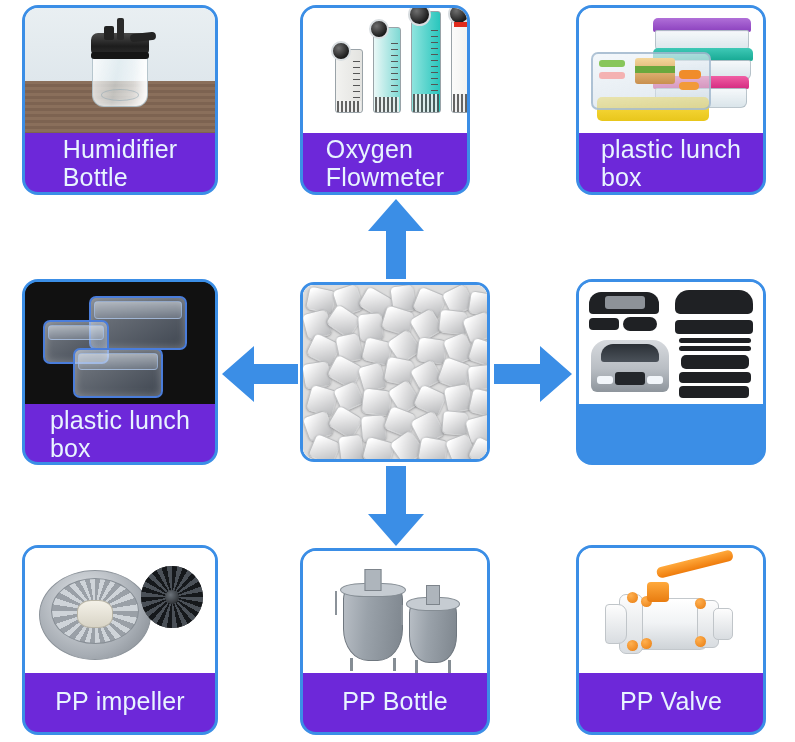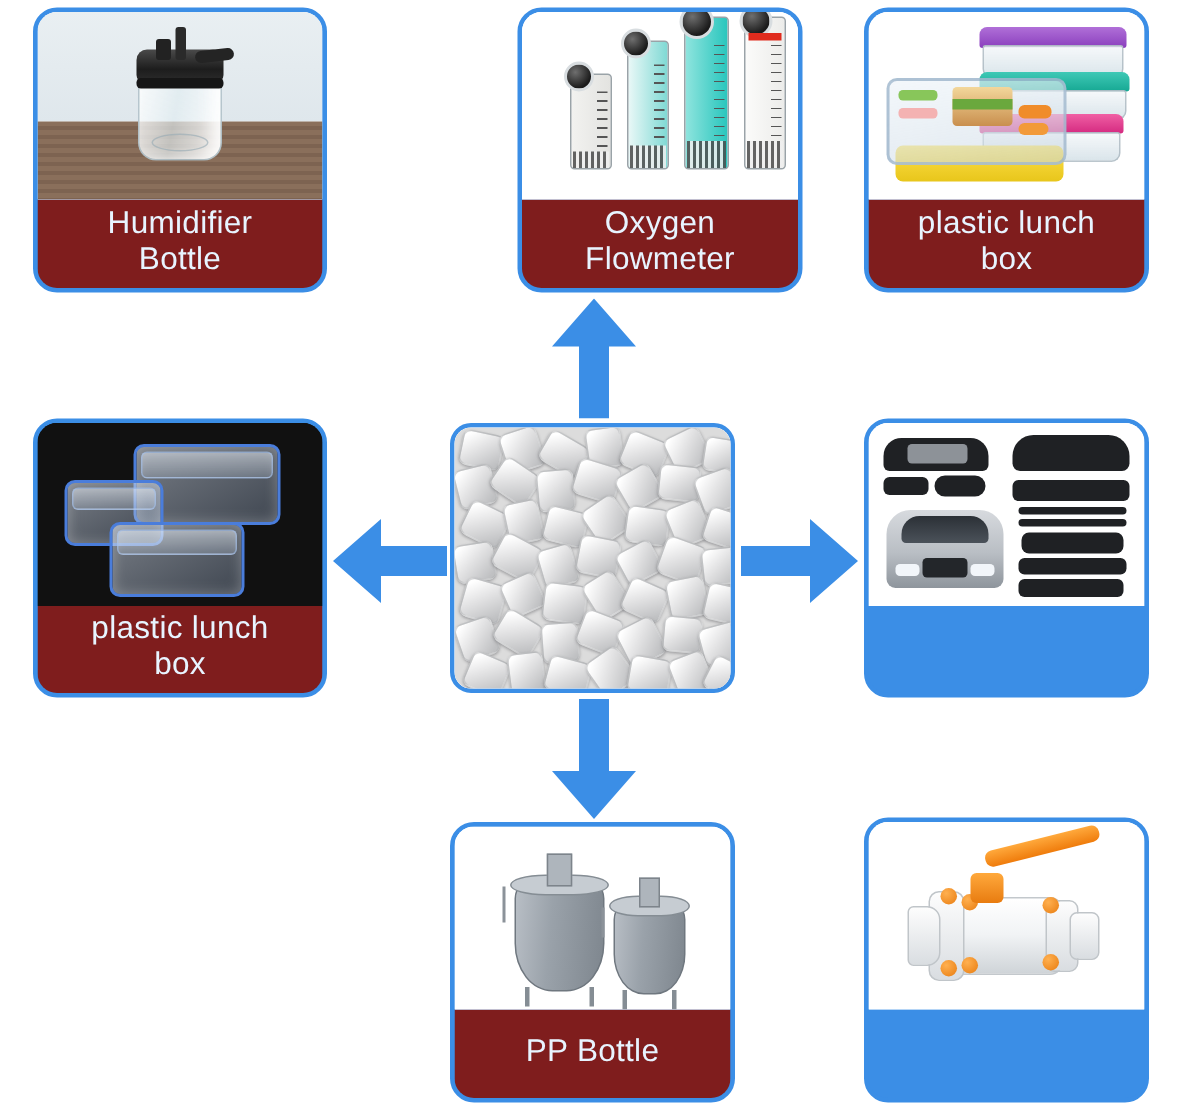--- a/index.html
+++ b/index.html
@@ -36,24 +36,23 @@
   }
   .card .thumb {
     position: relative;
     width: 100%;
     overflow: hidden;
     background: #ffffff;
     flex: 0 0 auto;
   }
   .card .caption {
     flex: 1 1 auto;
-    background: #7f1d1d;
+    background: #6d28d9;
     color: #e8f4ff;
-    text-align: center;
-    font-size: 21px;
+    font-size: 25px;
     line-height: 1.12;
     letter-spacing: 0.2px;
     display: flex;
     align-items: center;
     justify-content: center;
     padding: 2px 4px 6px 4px;
     box-sizing: border-box;
     white-space: pre-line;
   }
   .card.center {
@@ -181,21 +180,21 @@
         <div class="hb-cap"></div>
         <div class="hb-nozzleA"></div>
         <div class="hb-nozzleB"></div>
         <div class="hb-spout"></div>
       </div>
     </div>
     <div class="caption">Humidifier
 Bottle</div>
   </div>
 
-  <div class="card" style="left:300px; top:5px; width:190px; height:190px;margin-left:45px;">
+  <div class="card" style="left:300px; top:5px; width:170px; height:190px;">
     <div class="thumb" style="height:125px;">
       <div class="scene" style="background:#ffffff;">
         <div class="fm" style="left:32px; width:26px; height:62px; background:linear-gradient(90deg,#f2f2f0,#e3e3e0);">
           <div class="knob" style="left:-5px;"></div>
           <div class="ticks"></div>
             <div class="base"></div>
         </div>
         <div class="fm" style="left:70px; width:26px; height:84px; background:linear-gradient(90deg,#e9f8f7,#7fd9d4);">
           <div class="knob" style="left:-5px;"></div>
           <div class="ticks"></div>
@@ -349,20 +348,38 @@
         <div style="position:absolute; left:18px; top:94px; width:16px; height:8px;
                     background:#f2f6fa; border-radius:3px;"></div>
         <div style="position:absolute; left:68px; top:94px; width:16px; height:8px;
                     background:#f2f6fa; border-radius:3px;"></div>
         <div style="position:absolute; left:36px; top:90px; width:30px; height:13px;
                     background:#23262a; border-radius:3px;"></div>
       </div>
     </div>
   </div>
 
+  <div class="card" style="left:22px; top:545px; width:196px; height:190px;">
+    <div class="thumb" style="height:125px;">
+      <div class="scene" style="background:#ffffff;">
+        <div class="imp-ring" style="left:14px; top:22px; width:110px; height:88px;"></div>
+        <div style="position:absolute; left:26px; top:30px; width:86px; height:64px; border-radius:50%;
+                    background: repeating-conic-gradient(from 0deg at 50% 50%, #9aa0a7 0deg 9deg, #cfd4d9 9deg 18deg);
+                    border:1px solid #878e95;"></div>
+        <div style="position:absolute; left:52px; top:52px; width:34px; height:26px; border-radius:40%;
+                    background: linear-gradient(180deg,#f4f1e8,#d8d4c6); border:1px solid #b9b5a6;"></div>
+        <div class="imp-fan" style="left:116px; top:18px; width:62px; height:62px;"></div>
+        <div style="position:absolute; left:116px; top:18px; width:62px; height:62px; border-radius:50%;
+                    background: repeating-conic-gradient(from 0deg at 50% 50%, #15181b 0deg 10deg, #4a5057 10deg 20deg);"></div>
+        <div style="position:absolute; left:140px; top:42px; width:14px; height:14px; border-radius:50%;
+                    background: radial-gradient(circle at 40% 35%, #6c737a, #1a1d20);"></div>
+      </div>
+    </div>
+    <div class="caption">PP impeller</div>
+  </div>
 
   <div class="card" style="left:300px; top:548px; width:190px; height:187px;">
     <div class="thumb" style="height:122px;">
       <div class="scene" style="background:#ffffff;">
         <div class="rx" style="left:40px; top:34px; width:58px; height:74px;">
           <div class="cap"></div>
             <div class="neck"></div>
           <div class="leg" style="left:6px;"></div>
             <div class="leg" style="right:6px;"></div>
         </div>
@@ -392,20 +409,21 @@
         <div class="vl-bolt" style="left:48px; top:44px;"></div>
         <div class="vl-bolt" style="left:48px; top:92px;"></div>
         <div class="vl-bolt" style="left:62px; top:48px;"></div>
         <div class="vl-bolt" style="left:62px; top:90px;"></div>
         <div class="vl-bolt" style="left:116px;top:50px;"></div>
         <div class="vl-bolt" style="left:116px;top:88px;"></div>
         <div class="vl-hub" style="left:68px; top:34px; width:22px; height:20px;"></div>
         <div class="vl-lever" style="left:78px; top:20px; width:78px; transform:rotate(-14deg); transform-origin:left center;"></div>
       </div>
     </div>
+    <div class="caption">PP Valve</div>
   </div>
 
   <div class="arrow" style="left:368px; top:199px; width:56px; height:80px;">
     <svg width="56" height="80" viewBox="0 0 56 80">
       <polygon points="28,0 56,32 38,32 38,80 18,80 18,32 0,32" fill="#3b8ee6"></polygon>
     </svg>
   </div>
 
   <div class="arrow" style="left:222px; top:346px; width:76px; height:56px;">
     <svg width="76" height="56" viewBox="0 0 76 56">

